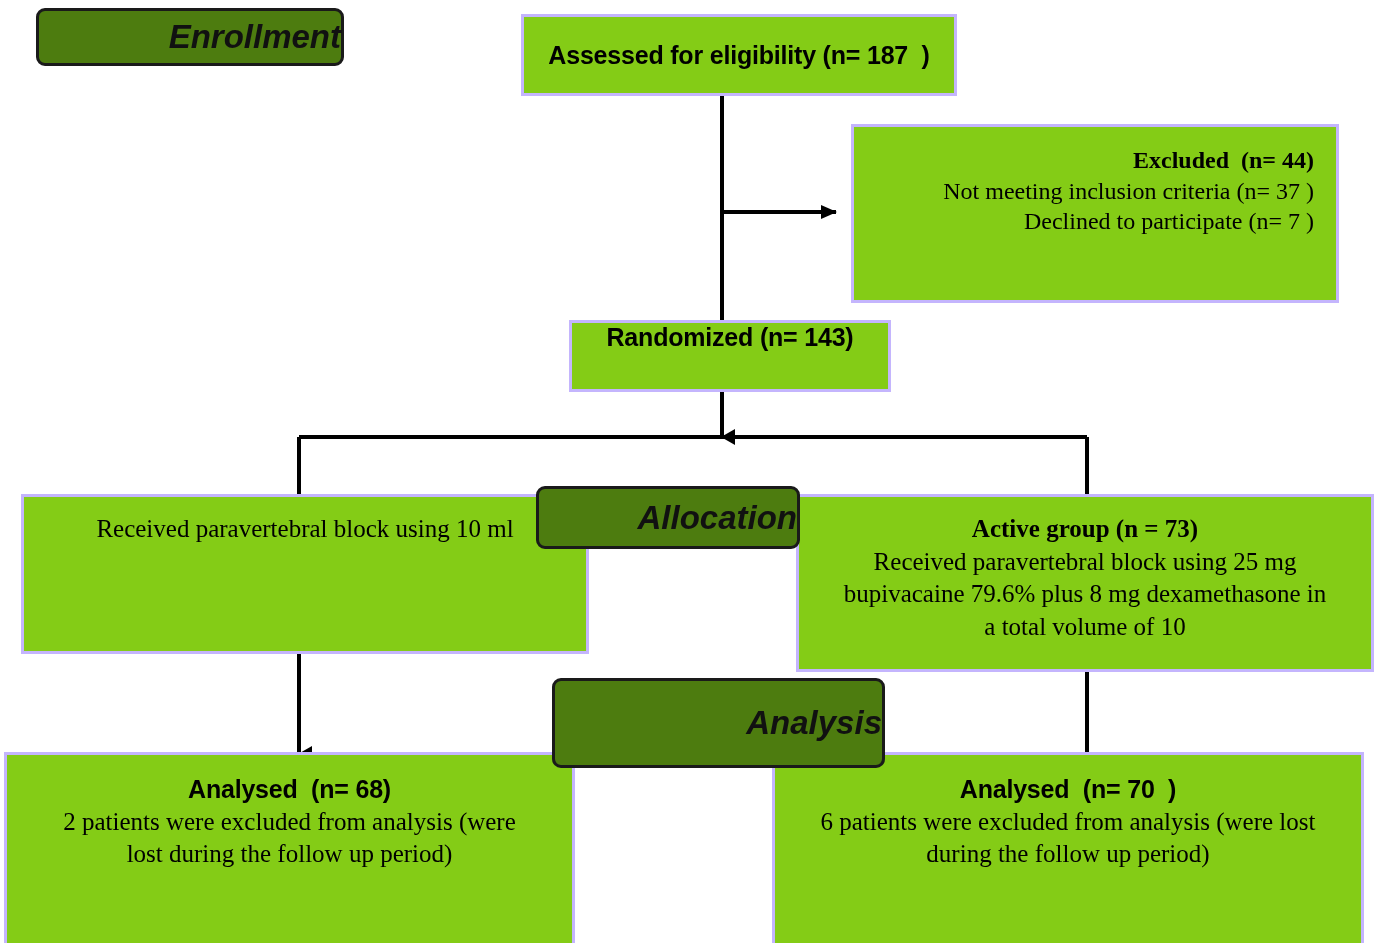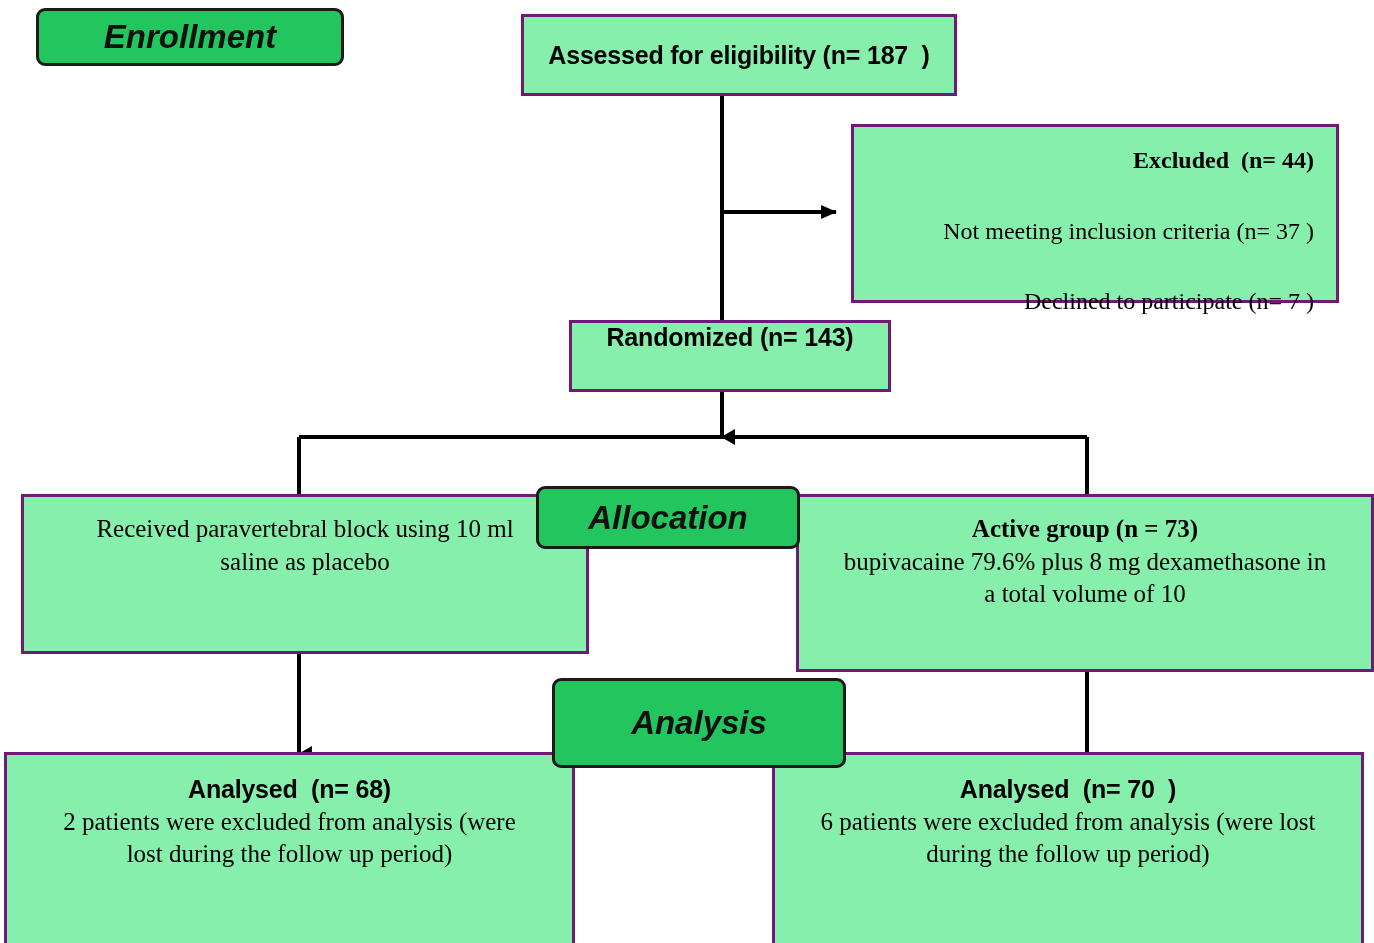--- a/index.html
+++ b/index.html
@@ -25,22 +25,22 @@
     top: 0;
     width: 1374px;
     height: 943px;
     z-index: 1;
   }
 
   
   .flowbox {
     position: absolute;
     box-sizing: border-box;
-    background: #86efac;
-    border: 3px solid #701a75;
+    background: #84cc16;
+    border: 3px solid #c4b5fd;
     z-index: 2;
     display: flex;
     flex-direction: column;
     align-items: center;
     text-align: center;
   }
 
   .heading-sans {
     font-family: "Liberation Sans", "DejaVu Sans", sans-serif;
     font-weight: bold;
@@ -61,21 +61,20 @@
     justify-content: center;
   }
   #box-assessed .line { font-size: 25px; }
 
   #box-excluded {
     left: 851px; top: 124px; width: 488px; height: 179px;
     align-items: flex-end;
     text-align: right;
     padding: 18px 22px 0 4px;
     justify-content: flex-start;
-    gap: 40px;
   }
   #box-excluded .line { font-size: 24px; line-height: 1.28; white-space: pre; }
 
   #box-randomized {
     left: 569px; top: 320px; width: 322px; height: 72px;
   }
   #box-randomized .line { font-size: 25px; }
 
   #box-placebo {
     left: 21px; top: 494px; width: 568px; height: 160px;
@@ -98,42 +97,42 @@
   #box-analysed-right {
     left: 772px; top: 752px; width: 592px; height: 200px;
     padding-top: 18px;
   }
   #box-analysed-right .line { font-size: 25px; line-height: 1.3; }
 
   
   .stage-pill {
     position: absolute;
     box-sizing: border-box;
-    background: #22c55e;
+    background: #4d7c0f;
     border: 3px solid #1a1a1a;
     border-radius: 9px;
     z-index: 3;
     display: flex;
     align-items: center;
-    justify-content: center;
+    justify-content: flex-end;
     font-family: "Liberation Sans", "DejaVu Sans", sans-serif;
     font-style: italic;
     font-weight: bold;
     color: #111111;
   }
   #pill-enrollment {
     left: 36px; top: 8px; width: 308px; height: 58px;
     font-size: 33px;
   }
   #pill-allocation {
     left: 536px; top: 486px; width: 264px; height: 63px;
     font-size: 33px;
   }
   #pill-analysis {
-    left: 552px; top: 678px; width: 294px; height: 90px;
+    left: 552px; top: 678px; width: 333px; height: 90px;
     font-size: 33px;
   }
 
   .nowrap { white-space: pre; }
 </style>
 </head>
 <body>
 
 <div id="diagram">
 
@@ -185,25 +184,25 @@
     <div class="line body-serif">Not meeting inclusion criteria (n= 37 )</div>
     <div class="line body-serif">Declined to participate (n= 7 )</div>
   </div>
 
   <div class="flowbox" id="box-randomized">
     <div class="line heading-sans nowrap">Randomized (n= 143)</div>
   </div>
 
   <div class="flowbox" id="box-placebo">
     <div class="line body-serif">Received paravertebral block using 10 ml</div>
-    <div class="line body-serif">saline as placebo</div>
   </div>
 
   <div class="flowbox" id="box-active">
     <div class="line heading-serif">Active group (n = 73)</div>
+    <div class="line body-serif">Received paravertebral block using 25 mg</div>
     <div class="line body-serif">bupivacaine 79.6% plus 8 mg dexamethasone in</div>
     <div class="line body-serif">a total volume of 10</div>
   </div>
 
   <div class="flowbox" id="box-analysed-left">
     <div class="line heading-sans nowrap">Analysed  (n= 68)</div>
     <div class="line body-serif">2 patients were excluded from analysis (were</div>
     <div class="line body-serif">lost during the follow up period)</div>
   </div>
 

